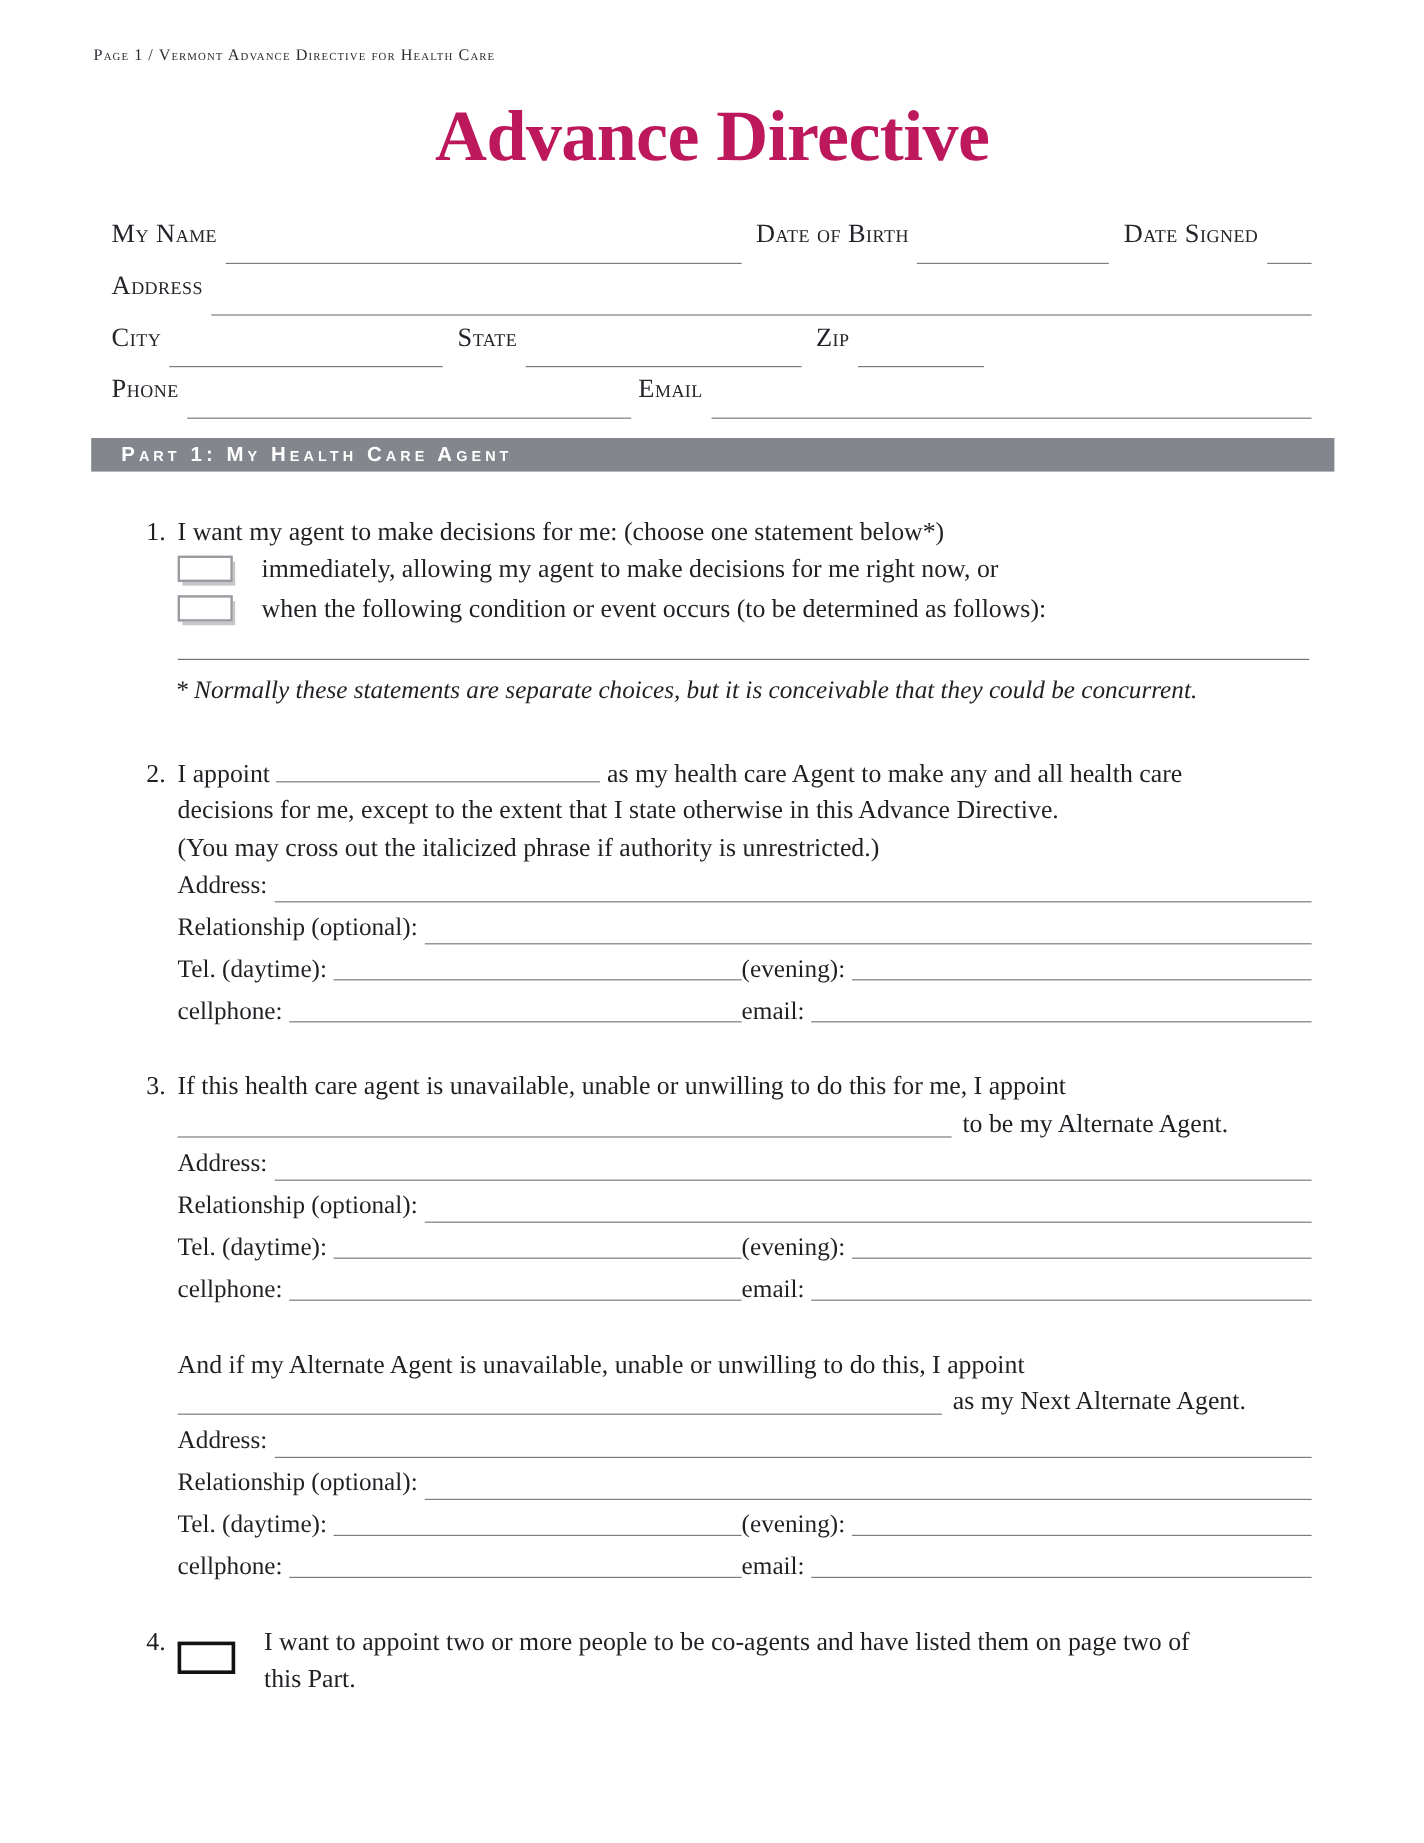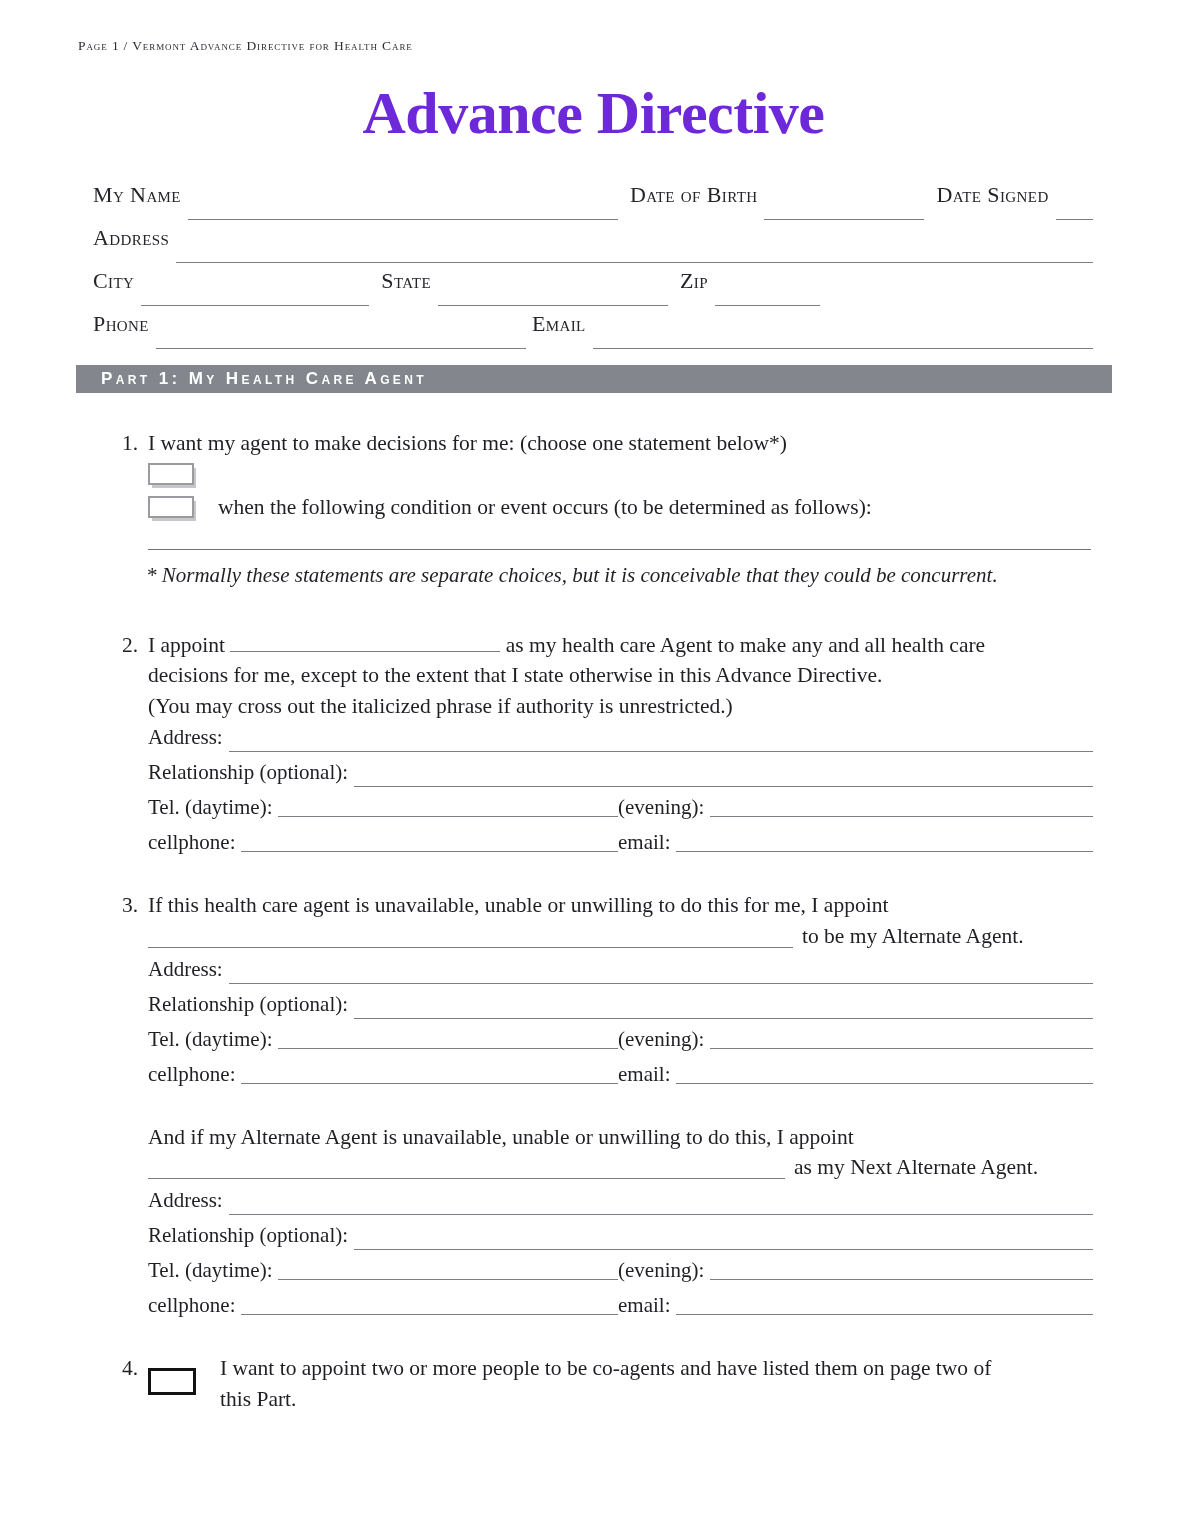--- a/index.html
+++ b/index.html
@@ -37,21 +37,21 @@
   .doc-title {
     position: absolute;
     left: 0;
     top: 82px;
     width: 1187px;
     text-align: center;
     font-size: 60px;
     line-height: 1.05;
     font-weight: 700;
     letter-spacing: -0.5px;
-    color: #6d28d9;
+    color: #be185d;
   }
 
   
   .idblock {
     position: absolute;
     left: 93px;
     top: 182px;
     width: 1000px;
   }
   .idrow {
@@ -270,20 +270,21 @@
   </div>
 
   <div class="body">
 
     <div class="item">
       <span class="num">1.</span>
       <div class="para">I want my agent to make decisions for me:  (choose one statement below*)</div>
 
       <div class="choice-row">
         <span class="cb-wrap"><span class="cbox"></span></span>
+        <span>immediately, allowing my agent to make decisions for me right now, or</span>
       </div>
       <div class="choice-row">
         <span class="cb-wrap"><span class="cbox"></span></span>
         <span>when the following condition or event occurs (to be determined as follows):</span>
       </div>
     </div>
 
     <div class="rule-note"></div>
     <div class="footnote">* Normally these statements are separate choices, but it is conceivable that they could be concurrent.</div>
 

